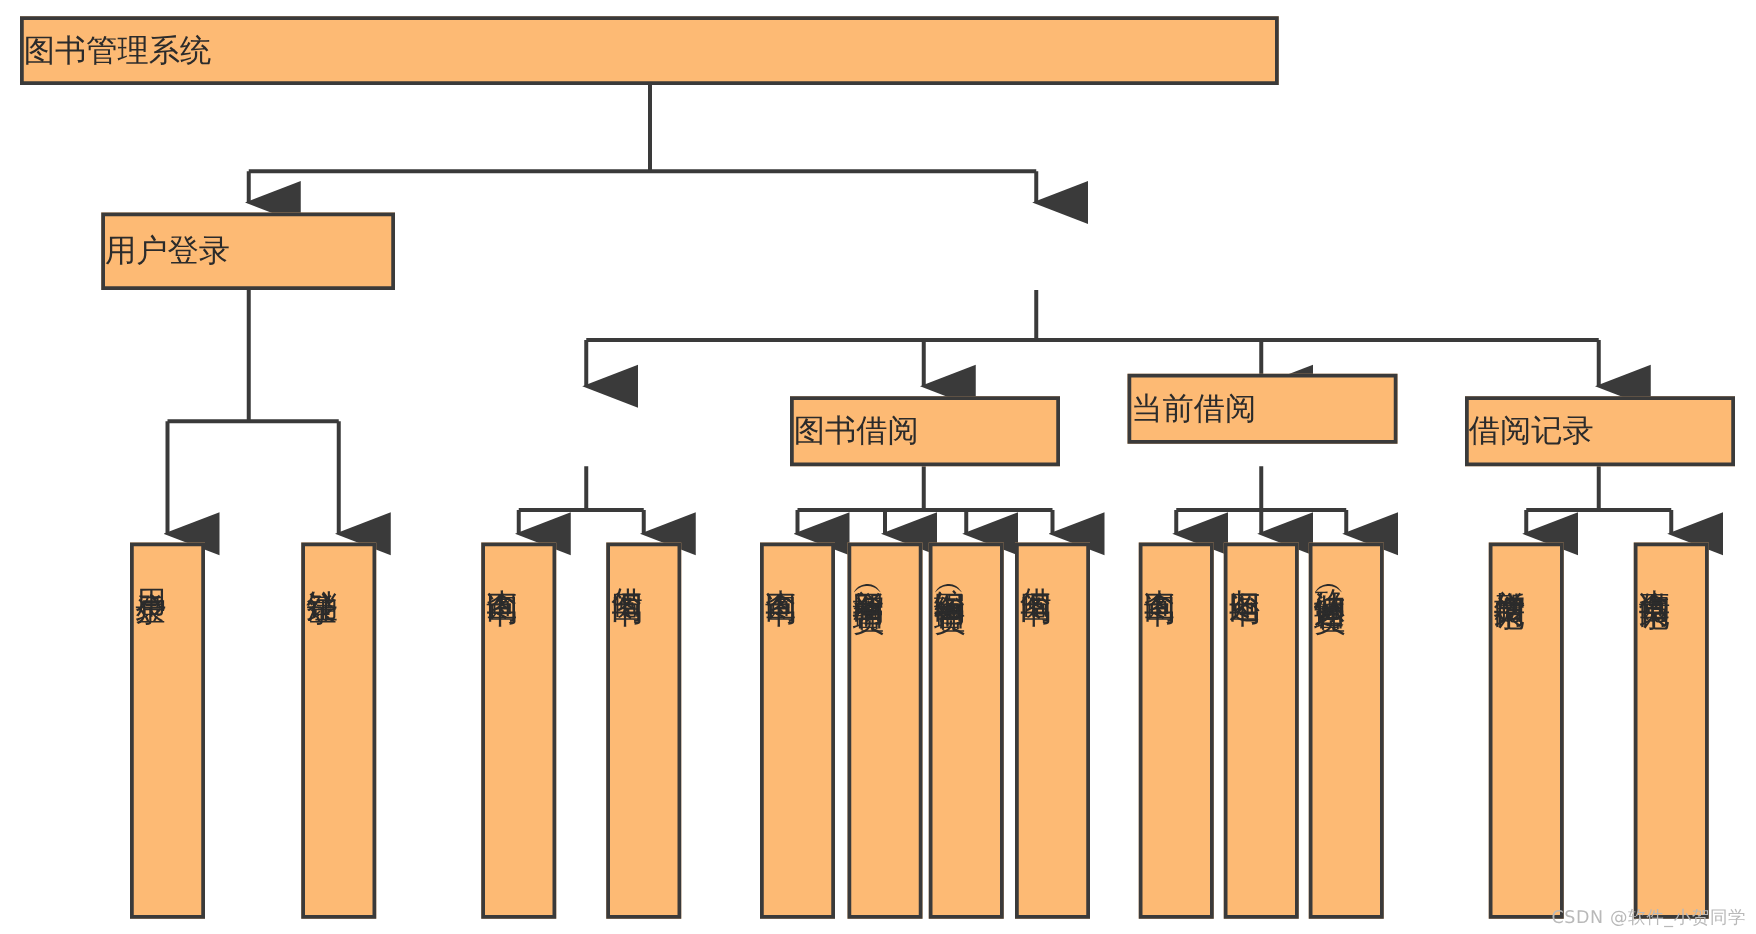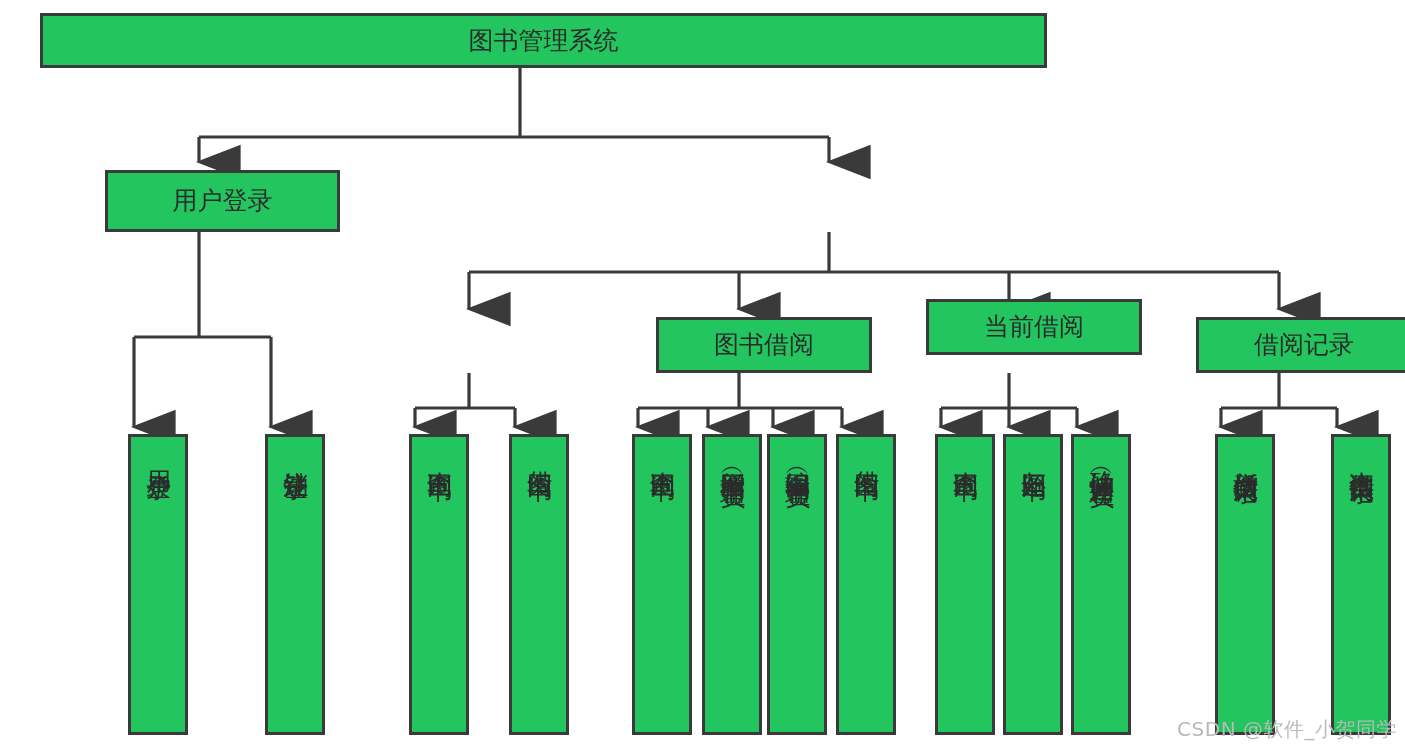--- a/index.html
+++ b/index.html
@@ -23,26 +23,25 @@
     left: 0;
     top: 0;
     width: 1405px;
     height: 747px;
     pointer-events: none;
   }
   .node {
     position: absolute;
     box-sizing: border-box;
     border: 3px solid #3a3a3a;
-    background: #22c55e;
+    background: #fdba74;
     display: flex;
     align-items: center;
-    justify-content: center;
+    justify-content: flex-start;
     color: #2b2b2b;
-    margin-left: 24px;
   }
   .node .label {
     display: block;
     text-align: center;
     line-height: 1.18;
     color: #2b2b2b;
     white-space: nowrap;
   }
   
   .node.h .label {
@@ -65,21 +64,21 @@
     white-space: normal;
     max-height: 290px;
   }
   .node.v.tall .label {
     max-height: 280px;
   }
   #watermark {
     position: absolute;
     right: 8px;
     bottom: 4px;
-    font-size: 20px;
+    font-size: 14px;
     color: #b9b9b9;
     letter-spacing: 0.5px;
     white-space: nowrap;
     user-select: none;
   }
 </style>
 </head>
 <body>
 
 <div id="diagram-root">

